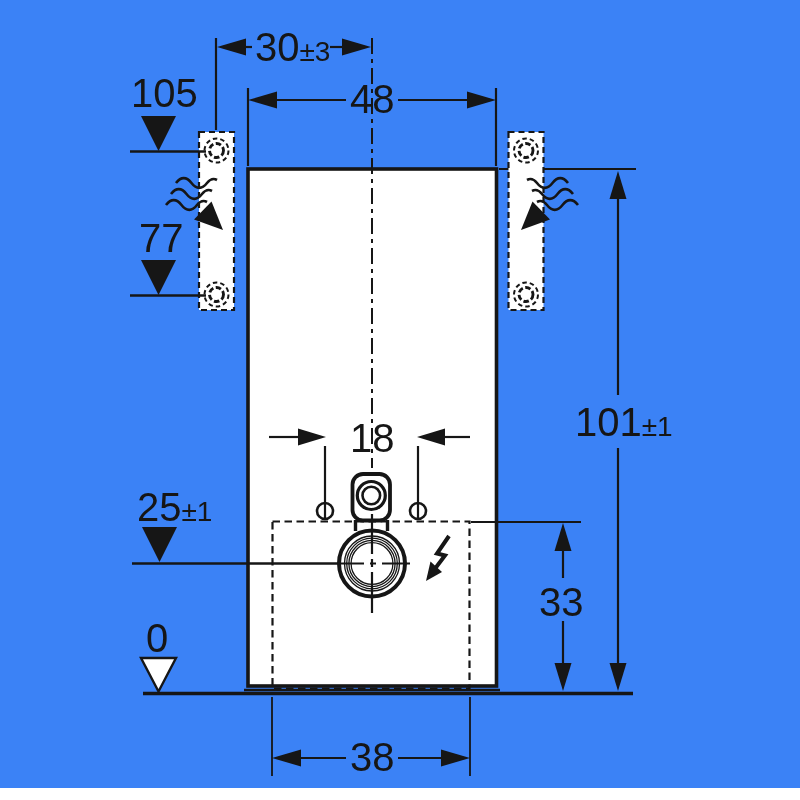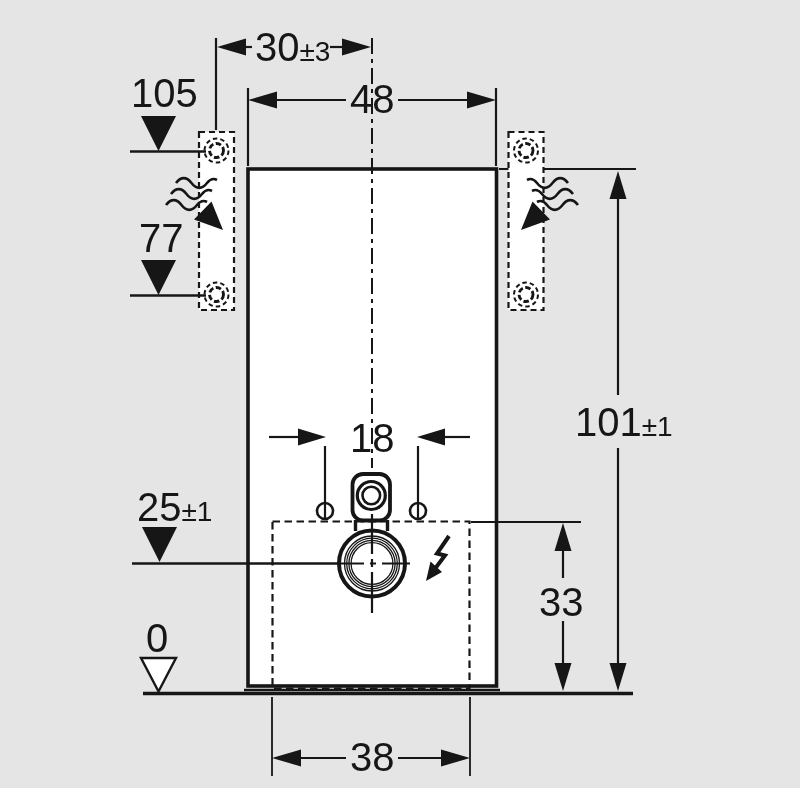--- a/index.html
+++ b/index.html
@@ -1,16 +1,16 @@
 <!DOCTYPE html>
 <html><head>
 <meta charset="utf-8">
 <style>
   html,body{margin:0;padding:0;background:#ffffff;}
-  .stage{width:800px;height:788px;position:relative;background:#e5e5e5;overflow:hidden;}
+  .stage{width:800px;height:788px;position:relative;background:#3b82f6;overflow:hidden;}
   svg{display:block;}
   .ln{stroke:#161616;stroke-width:2.2;fill:none;stroke-linecap:butt;}
   .thin{stroke-width:1.3;}
   .mid{stroke-width:2.6;}
   .thick{stroke-width:3.6;}
   .xthick{stroke-width:4;}
   .dashbox{stroke-dasharray:7.5 4.5;}
   .dashplate{stroke-dasharray:6 4;}
   .cline{stroke-dasharray:16 5 4 5;}
   .whitefill{fill:#ffffff;}

